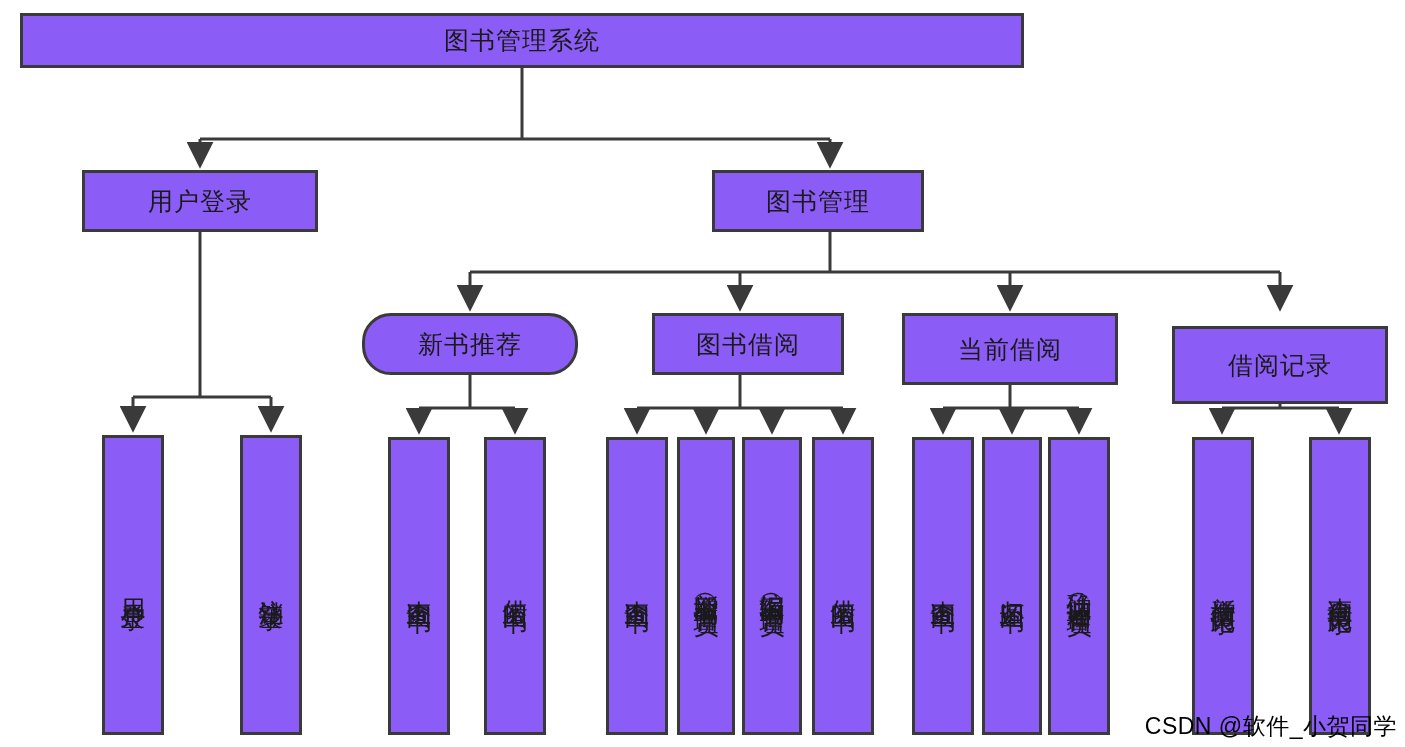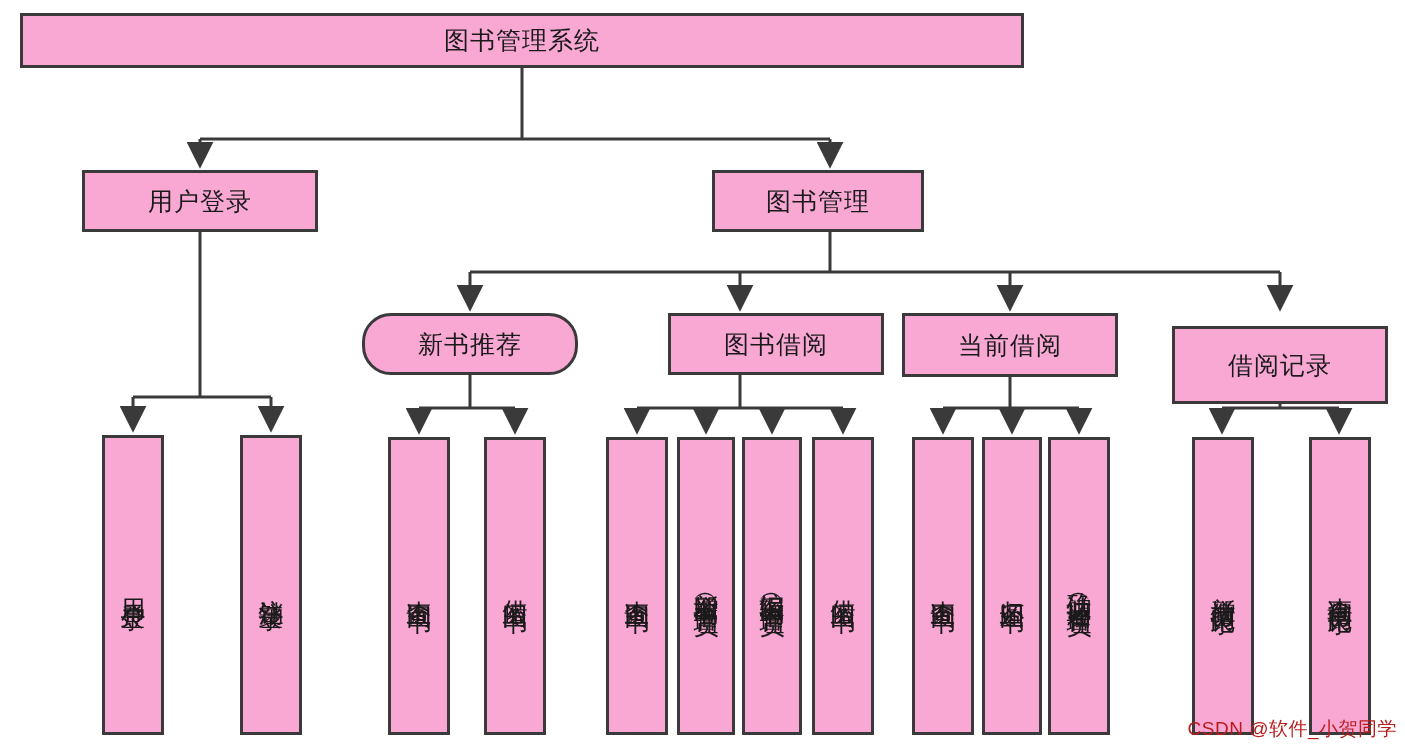--- a/index.html
+++ b/index.html
@@ -13,21 +13,21 @@
   #canvas {
     position: relative;
     width: 1405px;
     height: 747px;
     background: #ffffff;
     overflow: hidden;
   }
   .node {
     position: absolute;
     box-sizing: border-box;
-    background: #f9a8d4;
+    background: #8b5cf6;
     border: 3px solid #3a3a3a;
     display: flex;
     align-items: center;
     justify-content: center;
     color: #1a1a1a;
   }
   .node.h {
     font-size: 25px;
     letter-spacing: 1px;
   }
@@ -49,22 +49,22 @@
     left: 0;
     top: 0;
     width: 1405px;
     height: 747px;
     pointer-events: none;
   }
   .watermark {
     position: absolute;
     right: 8px;
     bottom: 5px;
-    font-size: 19px;
-    color: #b91c1c;
+    font-size: 23px;
+    color: #000000;
     white-space: nowrap;
     letter-spacing: 0.5px;
   }
 </style>
 </head>
 <body>
 
 <div id="canvas">
 
   <svg id="edges" viewBox="0 0 1405 747" xmlns="http://www.w3.org/2000/svg">
@@ -124,24 +124,24 @@
   <div class="node h" style="left:82px; top:170px; width:236px; height:62px;">
     <span class="htext">用户登录</span>
   </div>
   <div class="node h" style="left:712px; top:170px; width:212px; height:62px;">
     <span class="htext">图书管理</span>
   </div>
 
   <div class="node h" style="left:362px; top:313px; width:216px; height:62px;border-radius:29px;">
     <span class="htext">新书推荐</span>
   </div>
-  <div class="node h" style="left:668px; top:313px; width:216px; height:62px;">
+  <div class="node h" style="left:652px; top:313px; width:192px; height:62px;">
     <span class="htext">图书借阅</span>
   </div>
-  <div class="node h" style="left:902px; top:313px; width:216px; height:64px;">
+  <div class="node h" style="left:902px; top:313px; width:216px; height:72px;">
     <span class="htext">当前借阅</span>
   </div>
   <div class="node h" style="left:1172px; top:326px; width:216px; height:78px;">
     <span class="htext">借阅记录</span>
   </div>
 
   <div class="node v" style="left:102px; top:435px; width:62px; height:300px;">
     <span class="vtext">用户登录</span>
   </div>
   <div class="node v" style="left:240px; top:435px; width:62px; height:300px;">

